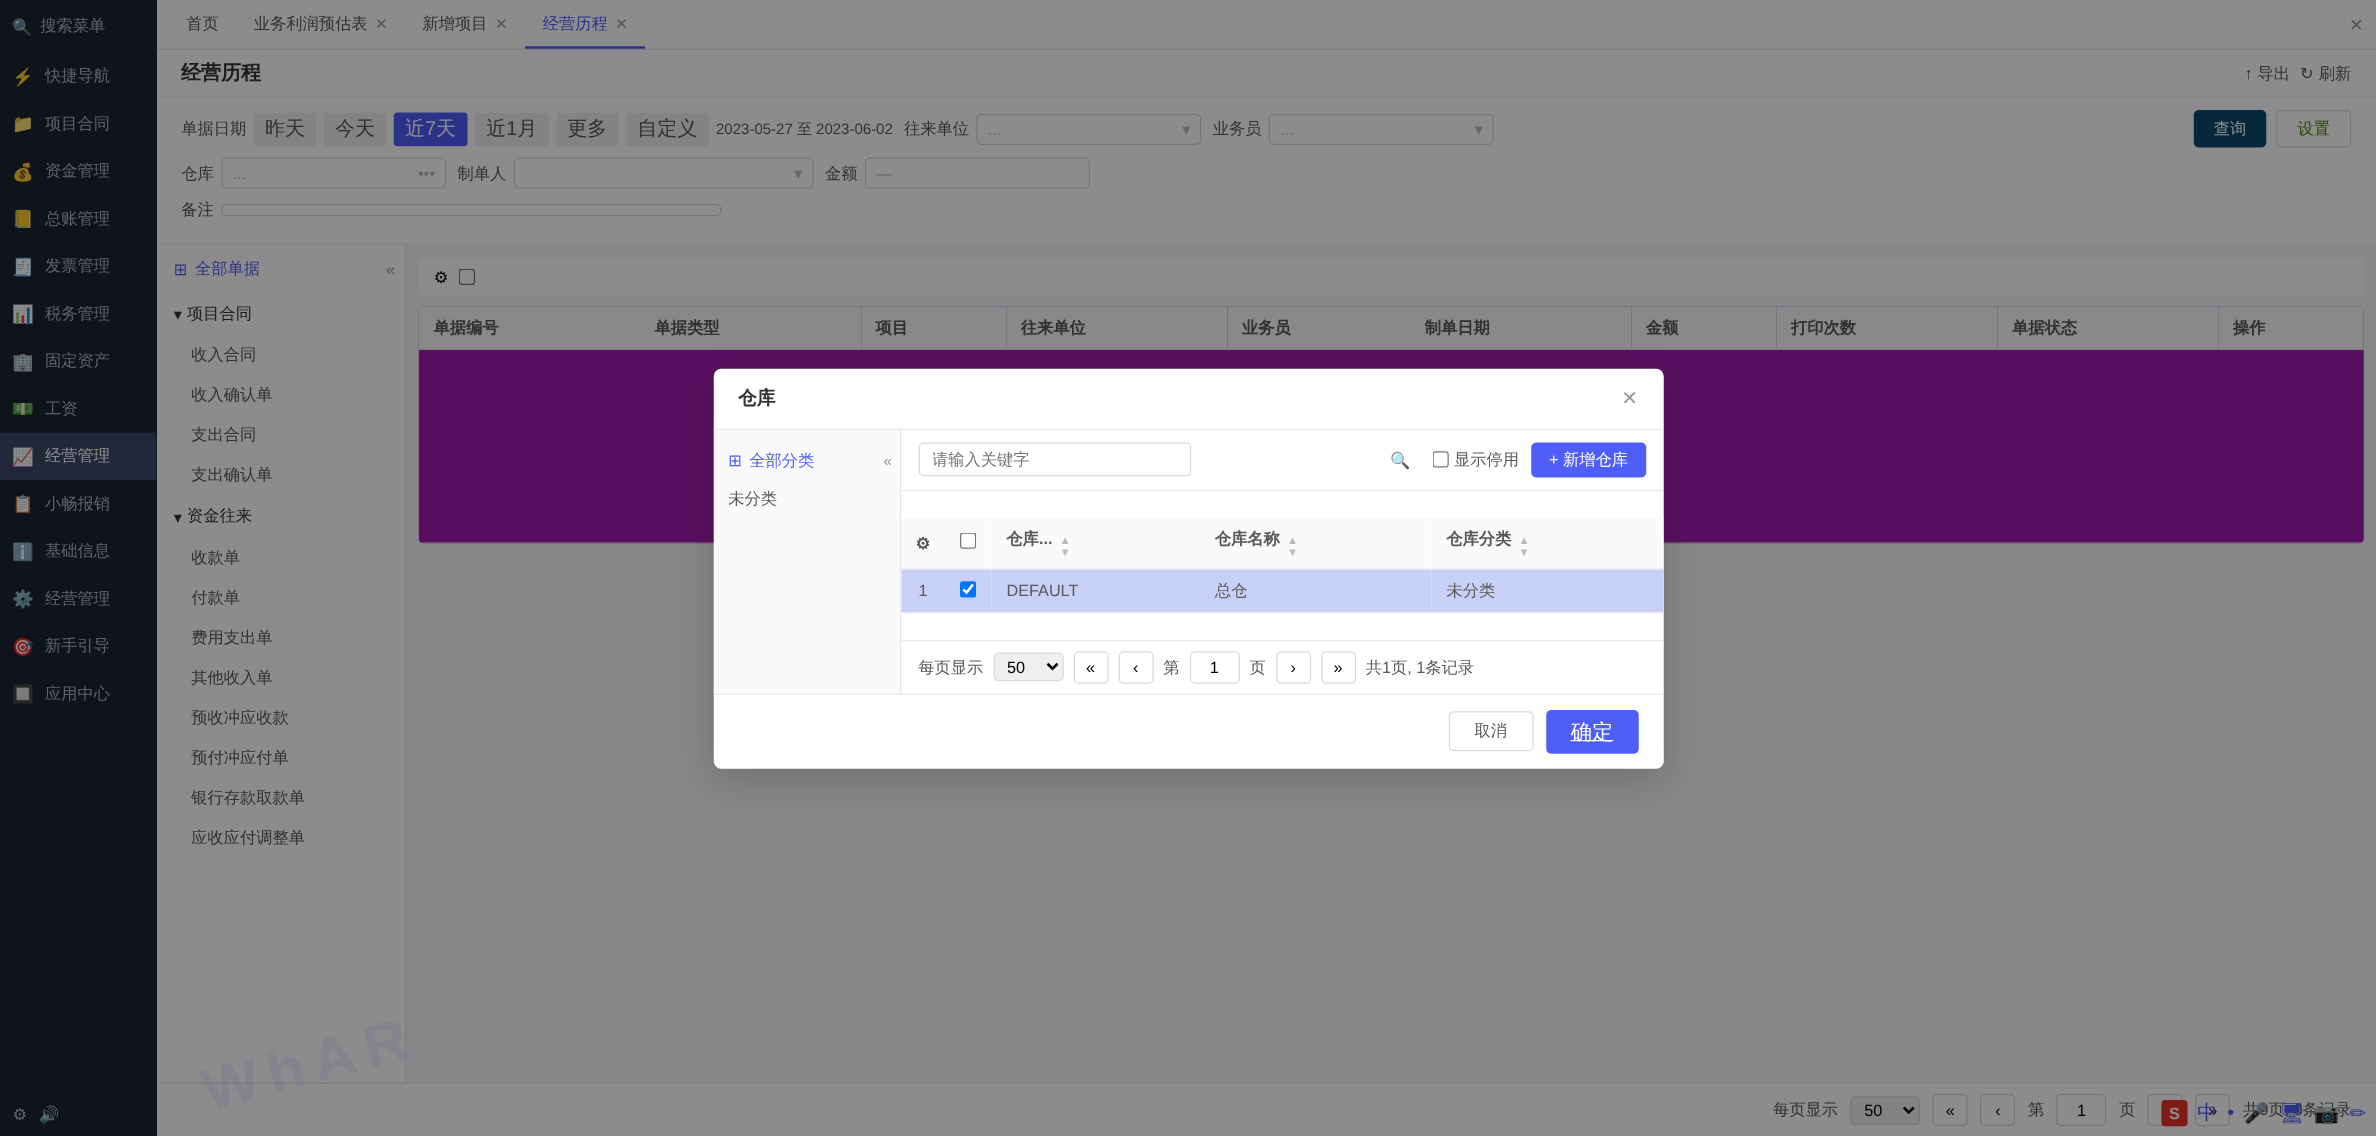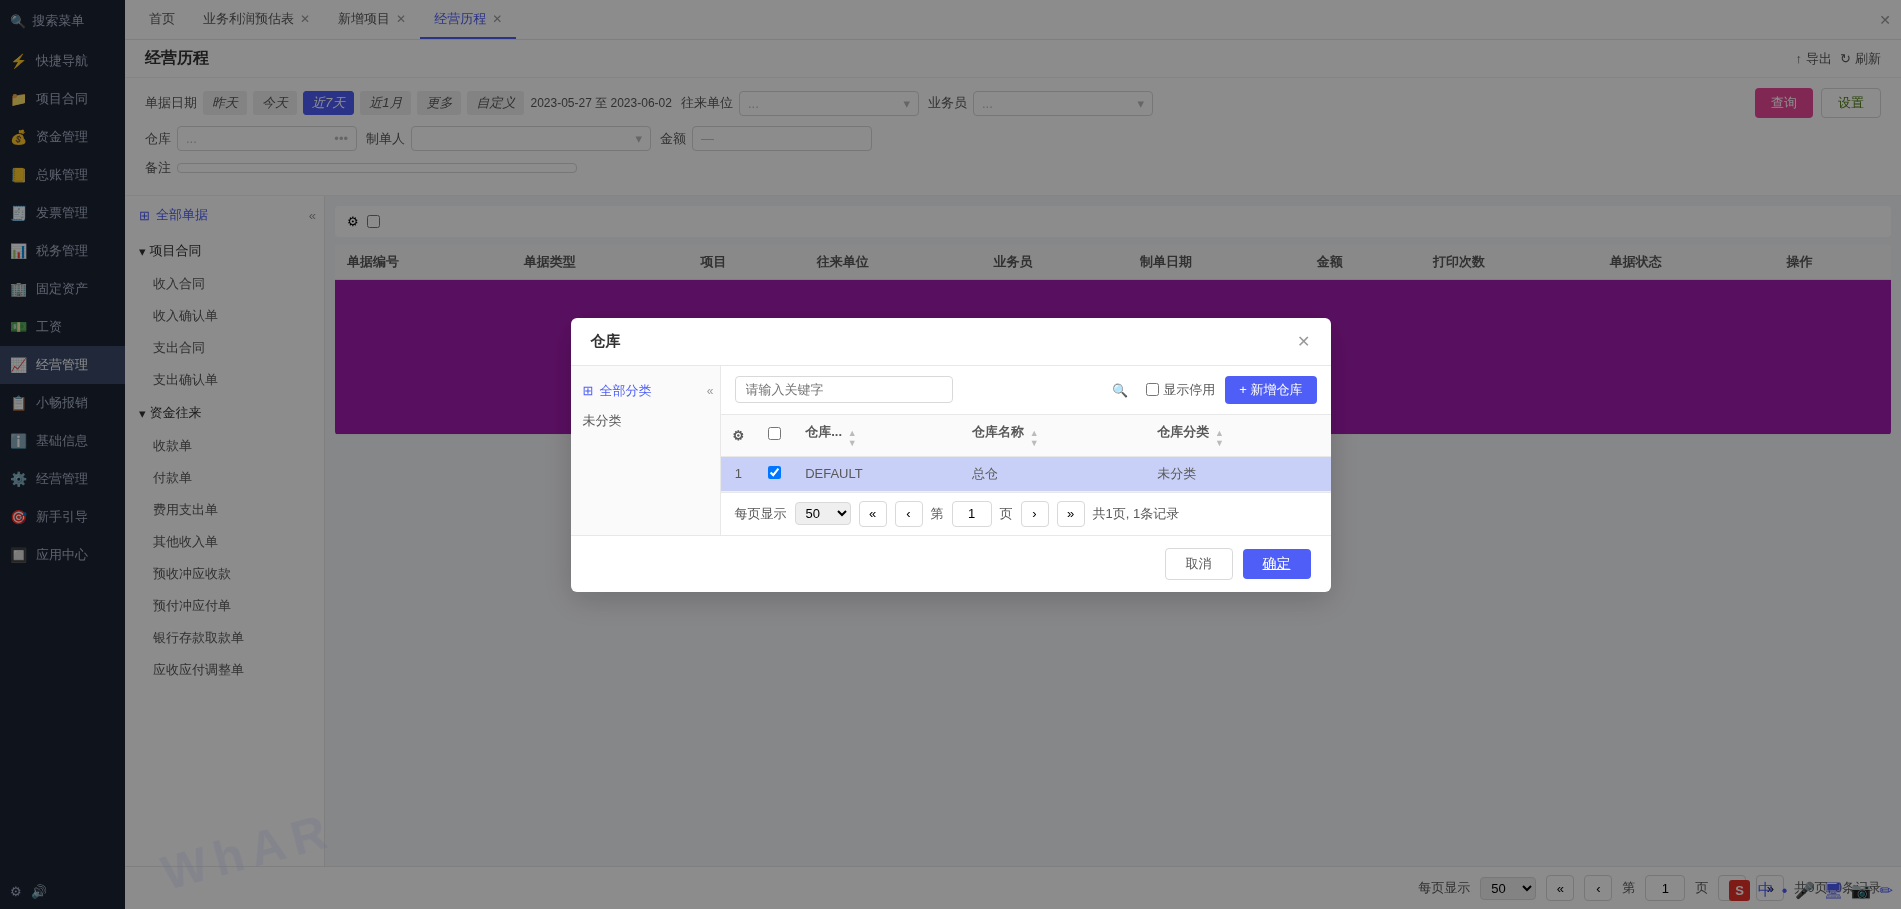--- a/index.html
+++ b/index.html
@@ -53,31 +53,31 @@
     .btn-refresh { color: #595959; font-size: 13px; cursor: pointer; background: none; border: none; display: flex; align-items: center; gap: 4px; }
 
     
     .filter-area {
       background: #fff; padding: 10px 20px; border-bottom: 1px solid #f0f0f0; flex-shrink: 0;
     }
     .filter-row { display: flex; align-items: center; gap: 9px; margin-bottom: 8px; flex-wrap: wrap; }
     .filter-item { display: flex; align-items: center; gap: 6px; font-size: 13px; color: #595959; }
     .filter-label { white-space: nowrap; }
     .date-btn {
-      padding: 2px 8px; border-radius: 3px; font-size: 13px; cursor: pointer;
-      border: 1px solid transparent; color: #595959; font-style: italic;
+      padding: 2px 8px; border-radius: 3px; font-size: 16px; cursor: pointer;
+      border: 1px solid transparent; color: #595959;
     }
     .date-btn.active { background: #4e5ef6; color: #fff; border-color: #4e5ef6; }
     .date-input { color: #595959; font-size: 12px; }
     .filter-dropdown {
       width: 180px; border: 1px solid #d9d9d9; border-radius: 4px; padding: 4px 8px;
       font-size: 13px; color: #bbb; display: flex; align-items: center; justify-content: space-between;
     }
     .btn-query {
-      background: #ec4899; color: #fff; border: none; border-radius: 4px;
+      background: #0c4a6e; color: #fff; border: none; border-radius: 4px;
       padding: 1px 16px; font-size: 13px; cursor: pointer; text-align: center;
     }
     .btn-setting {
       background: #fff; color: #4d7c0f; border: 1px solid #d9d9d9; border-radius: 4px;
       padding: 5px 16px; font-size: 13px; cursor: pointer;
     }
 
     
     .content-area { display: flex; flex: 1; overflow: hidden; background: #f5f6fa; }
 
@@ -156,21 +156,21 @@
     .modal-sidebar-header {
       padding: 6px 12px; display: flex; align-items: center; gap: 6px;
       font-size: 13px; color: #4e5ef6; cursor: pointer;
     }
     .modal-sidebar-collapse { cursor: pointer; color: #999; padding: 6px; font-size: 12px; }
     .modal-sidebar-item {
       padding: 6px 12px; font-size: 13px; color: #595959; cursor: pointer;
     }
 
     
-    .modal-main { flex: 1; display: flex; flex-direction: column; overflow: hidden; }
+    .modal-main { flex: 1; display: flex; flex-direction: column; overflow: hidden; gap: 21px; }
     .modal-toolbar {
       padding: 10px 14px; display: flex; align-items: center; gap: 10px;
       border-bottom: 1px solid #e8e8e8;
     }
     .modal-search-input {
       flex: 1; border: 1px solid #d9d9d9; border-radius: 4px; padding: 5px 30px 5px 10px;
       font-size: 13px; outline: none; position: relative;
     }
     .search-wrap { position: relative; flex: 1; }
     .search-icon-inside { position: absolute; right: 8px; top: 50%; transform: translateY(-50%); color: #999; font-size: 13px; }
@@ -196,21 +196,21 @@
     .modal-actions {
       padding: 12px 20px; display: flex; align-items: center; justify-content: flex-end;
       gap: 10px; border-top: 1px solid #e8e8e8;
     }
     .btn-cancel {
       border: 1px solid #d9d9d9; background: #fff; border-radius: 4px;
       padding: 6px 20px; font-size: 13px; cursor: pointer; color: #595959;
     }
     .btn-confirm {
       background: #4e5ef6; color: #fff; border: none; border-radius: 4px;
-      padding: 6px 20px; font-size: 14px; cursor: pointer; text-decoration: underline;
+      padding: 6px 20px; font-size: 17px; cursor: pointer; text-decoration: underline;
     }
     .checkbox-cell { width: 30px; text-align: center; }
     .gear-cell { width: 30px; text-align: center; }
 
     
     .watermark {
       position: fixed; bottom: 30px; left: 160px; color: rgba(200,210,255,0.3);
       font-size: 48px; font-weight: bold; pointer-events: none; z-index: 0;
       transform: rotate(-15deg); letter-spacing: 8px;
     }

